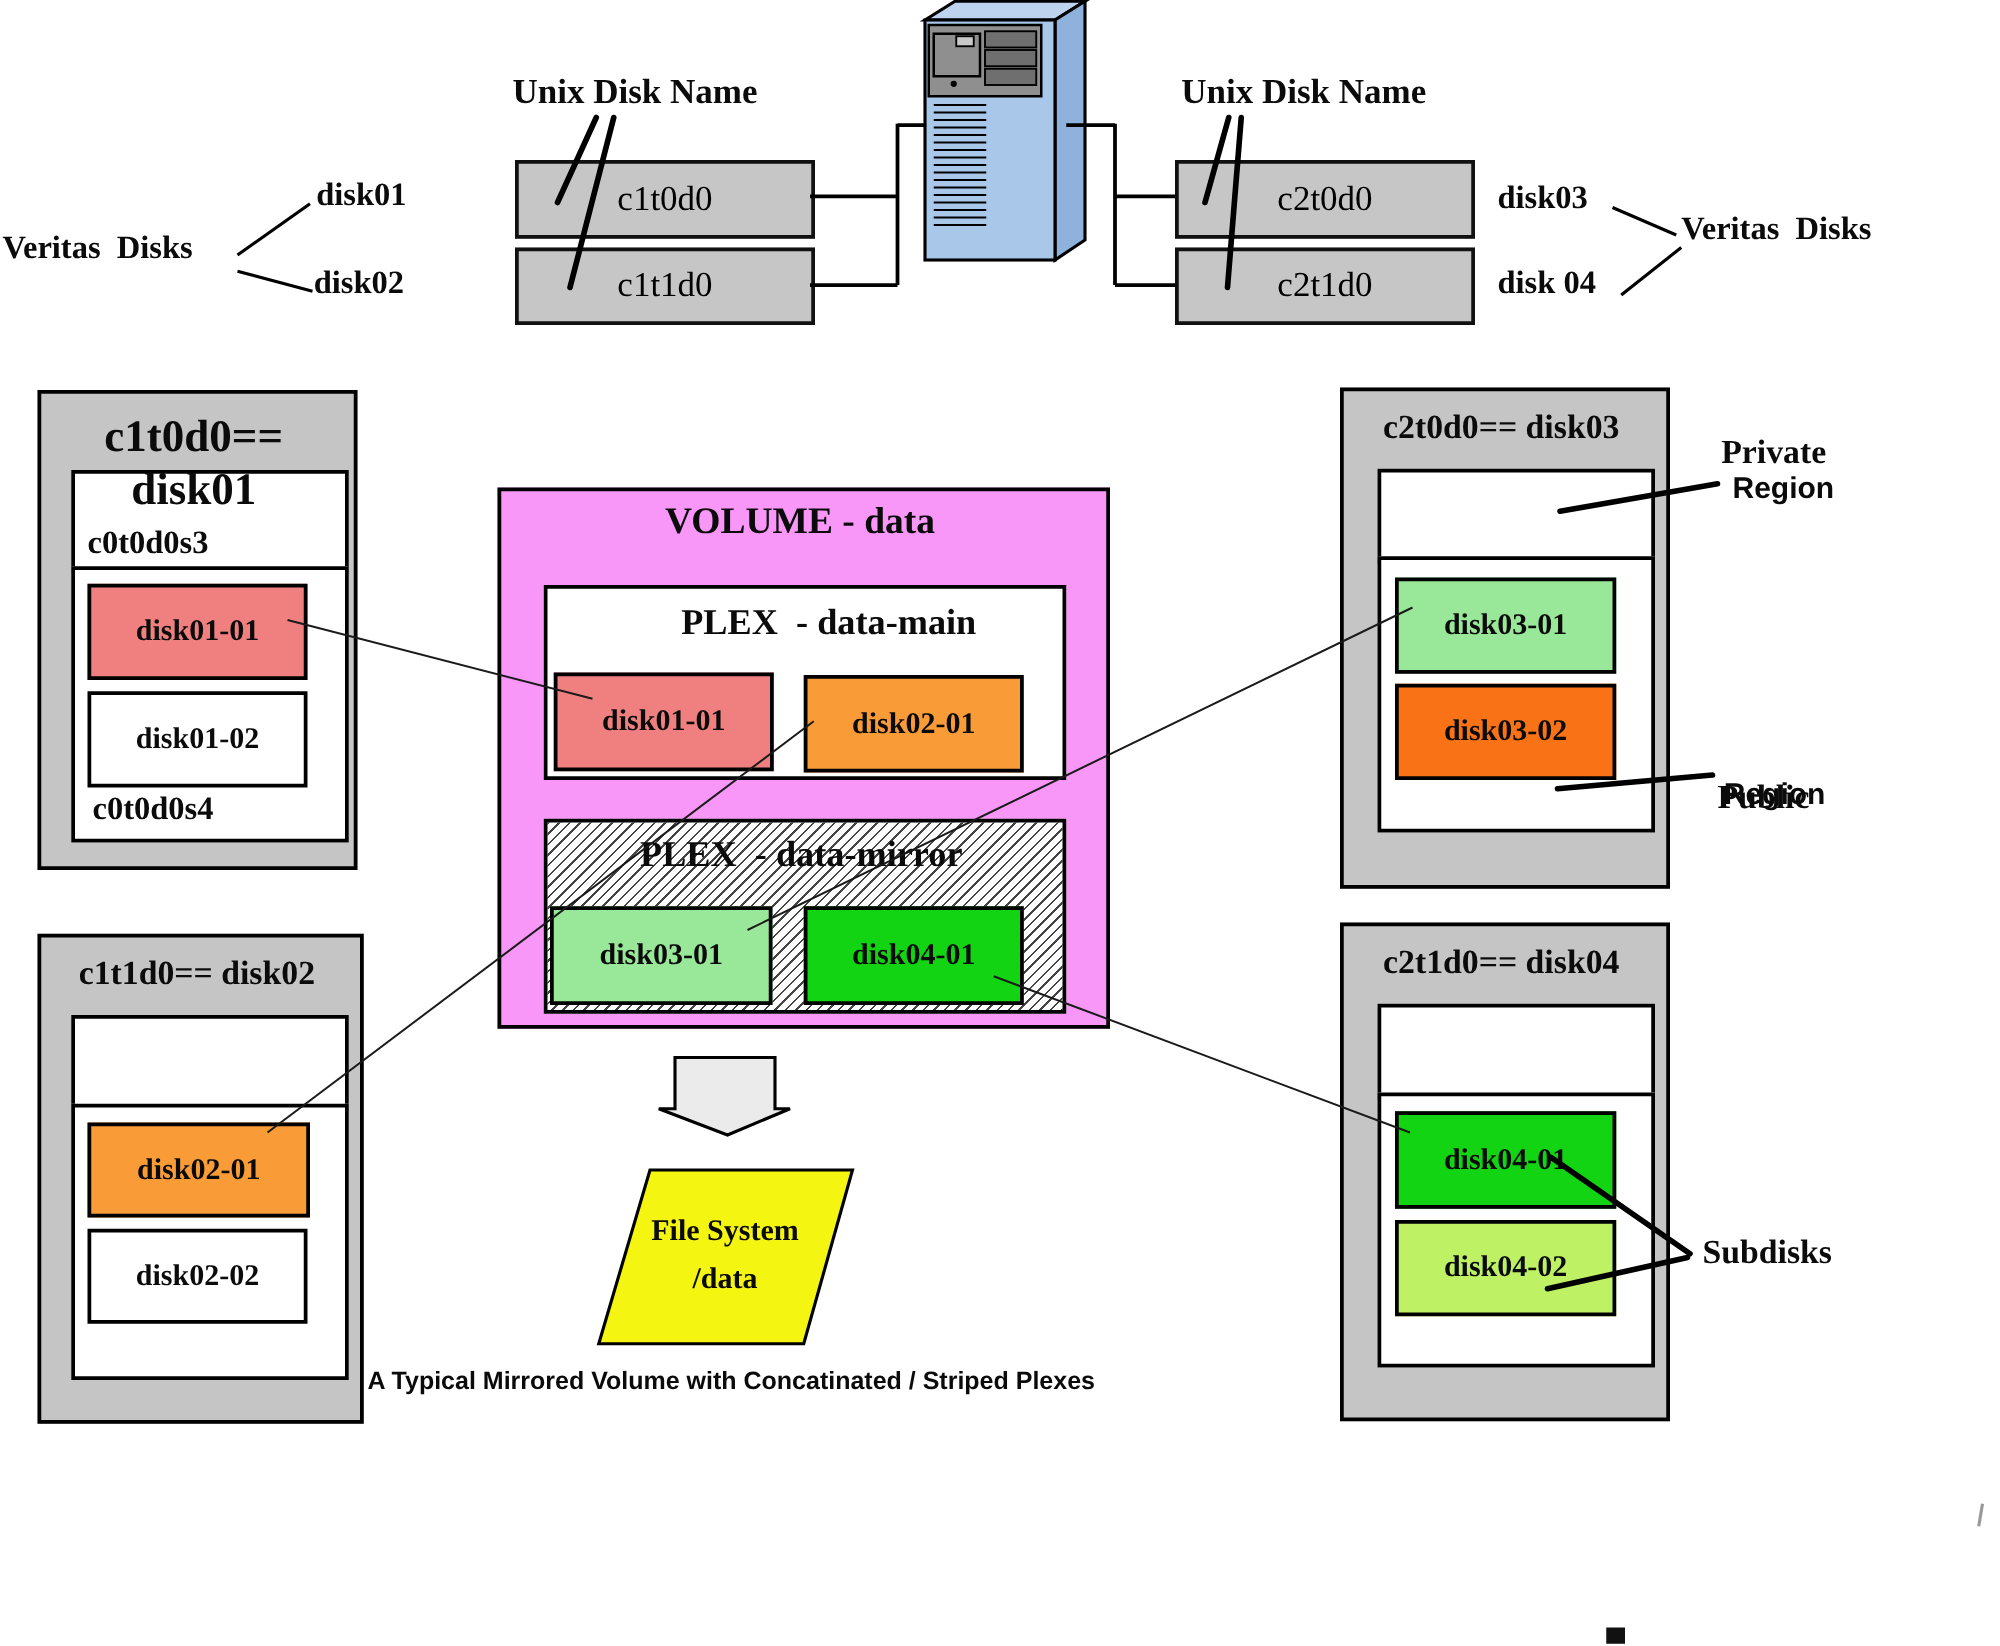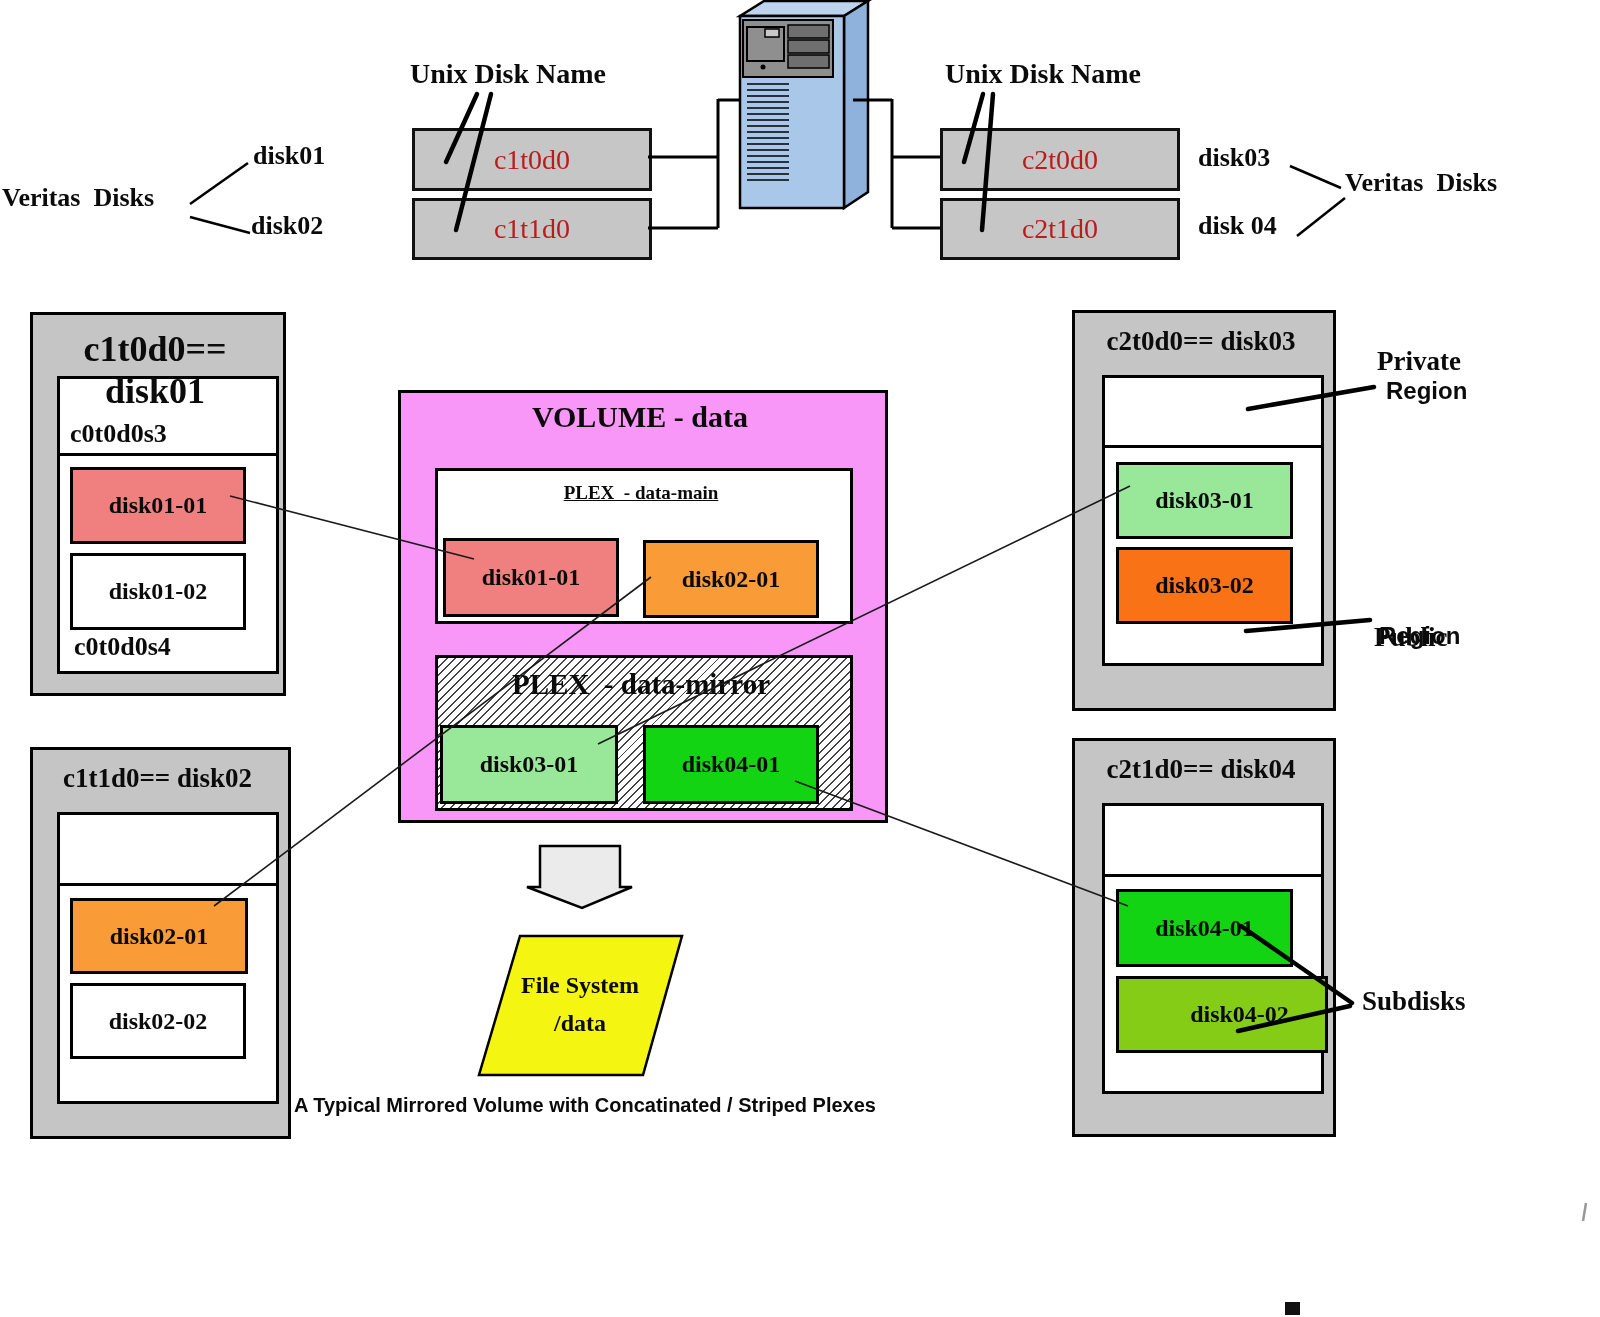--- a/index.html
+++ b/index.html
@@ -8,21 +8,21 @@
   .abs{position:absolute;}
   .serifb{font-family:"Liberation Serif",serif;font-weight:bold;color:#0b0b0b;}
   .sansb{font-family:"Liberation Sans",sans-serif;font-weight:bold;color:#0b0b0b;}
   .center{text-align:center;}
   .pre{white-space:pre;}
   .gray-outer{background:#C5C5C5;border:3px solid #000;z-index:1;}
   .white-box{background:#ffffff;border:3px solid #000;z-index:2;}
   .subdisk{border:3px solid #000;display:flex;align-items:center;justify-content:center;
            font-family:"Liberation Serif",serif;font-weight:bold;font-size:24px;z-index:3;}
   .bar{background:#C6C6C6;border:3px solid #111;display:flex;align-items:center;justify-content:center;
-       font-family:"Liberation Serif",serif;font-size:28px;color:#b91c1c;z-index:1;text-align:center;}
+       font-family:"Liberation Serif",serif;font-size:28px;color:#000000;z-index:1;text-align:center;}
   .hatch{background-color:#fff;
          background-image:repeating-linear-gradient(135deg,rgba(35,35,35,0.85) 0px,rgba(35,35,35,0.85) 1.4px,transparent 1.4px,transparent 6px);
          border:3px solid #000;z-index:2;}
   .pink{background:#F897F8;border:3px solid #000;z-index:1;}
   .title{z-index:4;}
   .overlay{position:absolute;left:0;top:0;z-index:5;pointer-events:none;}
   .toptext{z-index:6;}
 </style>
 </head>
 <body>
@@ -88,29 +88,29 @@
       <span>disk03-02</span>
     </div>
 
   <div class="abs gray-outer" style="left:1072px;top:738px;width:258px;height:393px;"></div>
   <div class="abs serifb center title" style="left:1072px;top:754px;width:258px;font-size:27px;">c2t1d0== disk04</div>
   <div class="abs white-box" style="left:1102px;top:803px;width:216px;height:71px;"></div>
   <div class="abs white-box" style="left:1102px;top:874px;width:216px;height:214px;"></div>
   <div class="abs subdisk" style="left:1116px;top:889px;width:171px;height:72px;background:#12D412;">
       <span>disk04-01</span>
     </div>
-  <div class="abs subdisk" style="left:1116px;top:976px;width:171px;height:71px;background:#84cc16;padding-left:35px;">
+  <div class="abs subdisk" style="left:1116px;top:976px;width:171px;height:71px;background:#bef264;">
       <span>disk04-02</span>
     </div>
 
   <div class="abs pink" style="left:398px;top:390px;width:484px;height:427px;"></div>
   <div class="abs serifb center title pre" style="left:398px;top:400px;width:484px;font-size:30px;">VOLUME - data</div>
 
   <div class="abs white-box" style="left:435px;top:468px;width:412px;height:150px;"></div>
-  <div class="abs serifb center title pre" style="left:435px;top:482px;width:412px;font-size:19px;text-decoration:underline;">PLEX  - data-main</div>
+  <div class="abs serifb center title pre" style="left:457px;top:482px;width:412px;font-size:29px;">PLEX  - data-main</div>
   <div class="abs subdisk" style="left:443px;top:538px;width:170px;height:73px;background:#F08080;">
       <span>disk01-01</span>
     </div>
   <div class="abs subdisk" style="left:643px;top:540px;width:170px;height:72px;background:#F99C38;">
       <span>disk02-01</span>
     </div>
 
   <div class="abs hatch" style="left:435px;top:655px;width:412px;height:150px;"></div>
   <div class="abs serifb center title pre" style="left:435px;top:668px;width:412px;font-size:29px;">PLEX  - data-mirror</div>
   <div class="abs subdisk" style="left:440px;top:725px;width:172px;height:73px;background:#99E899;">

